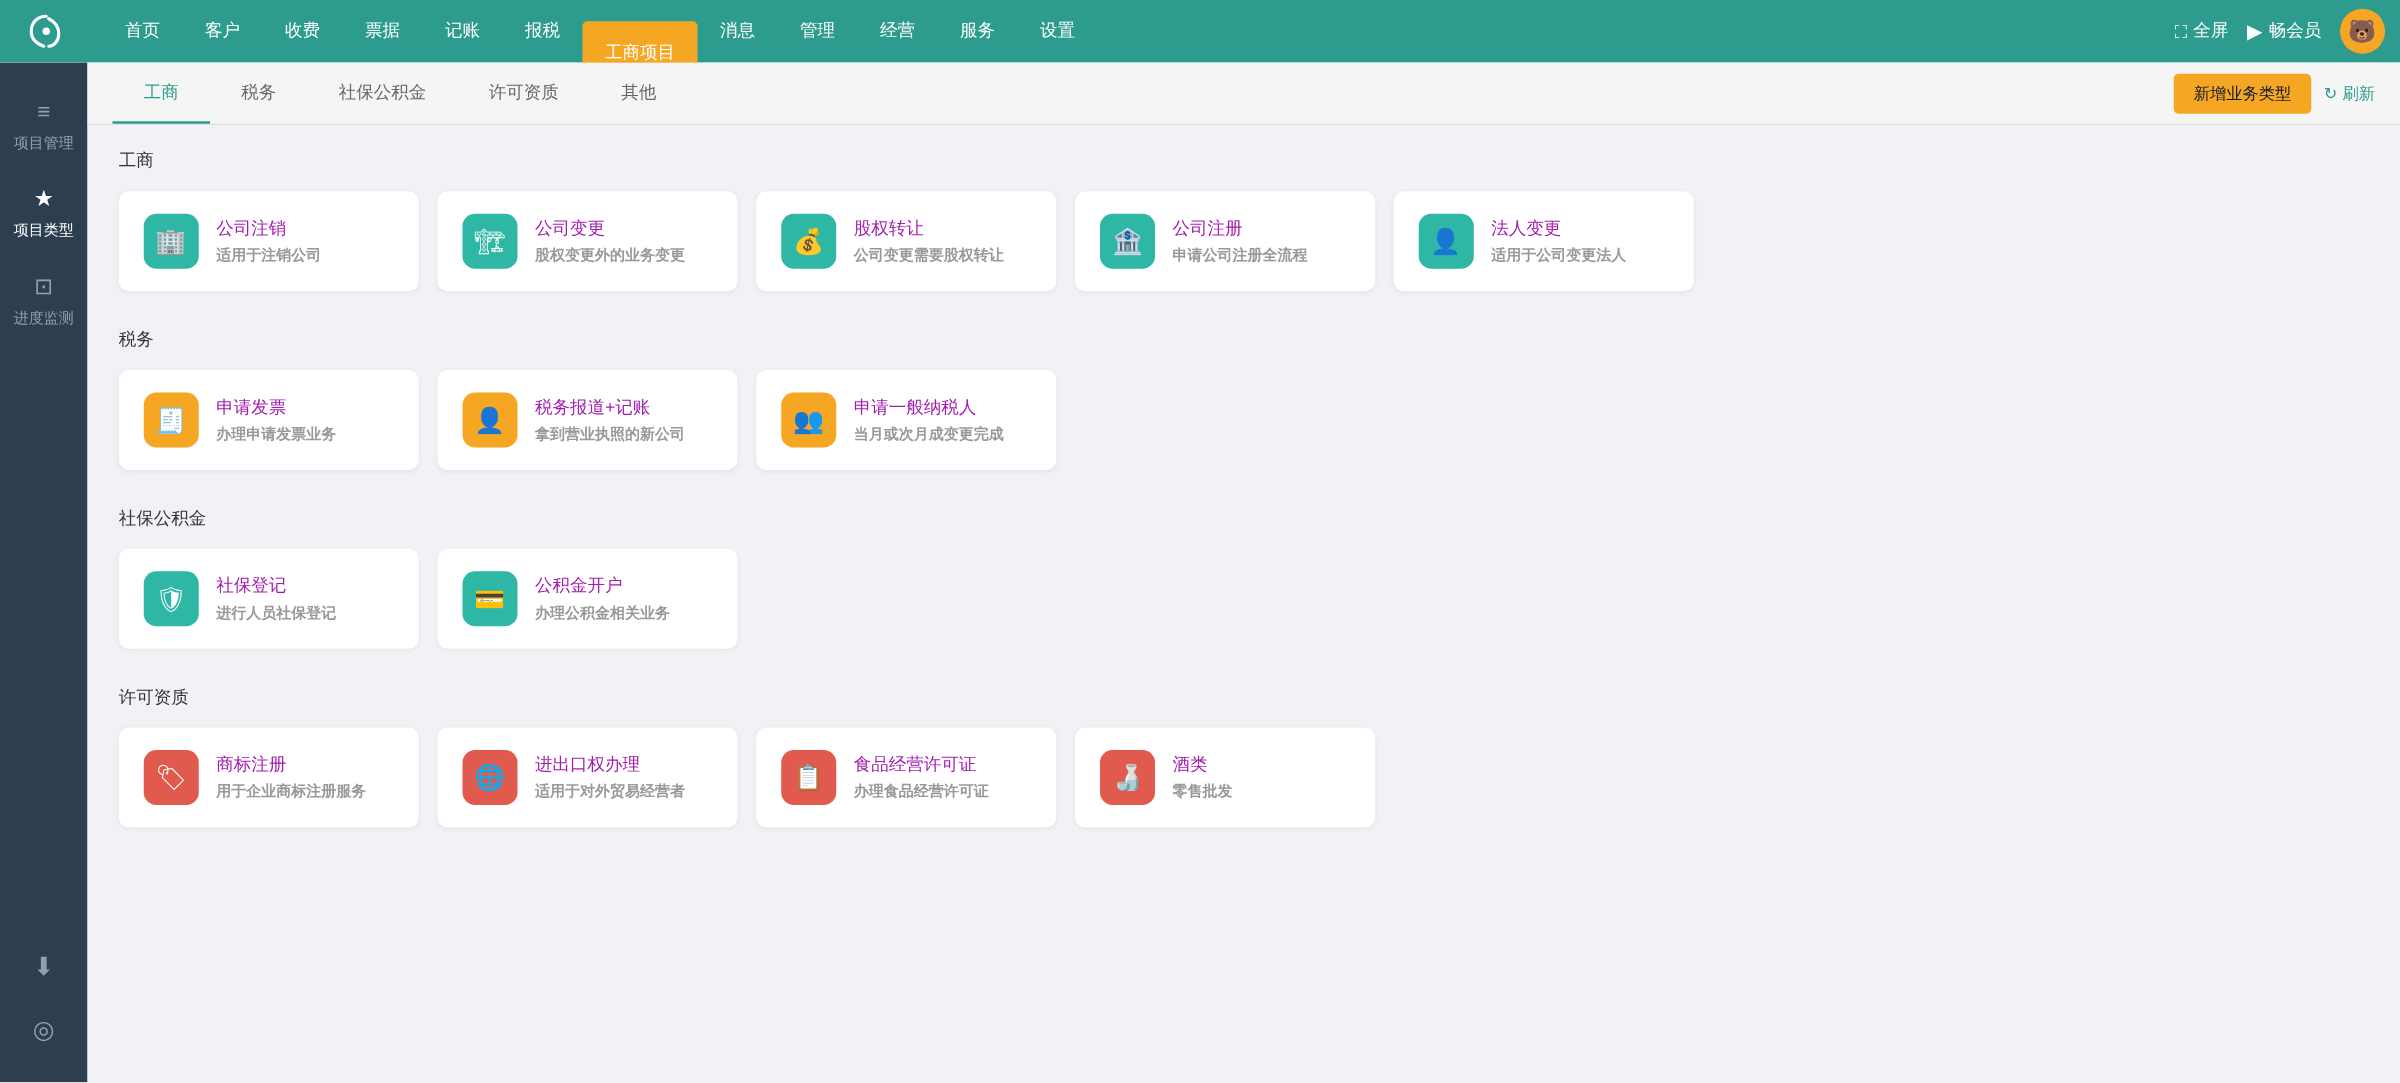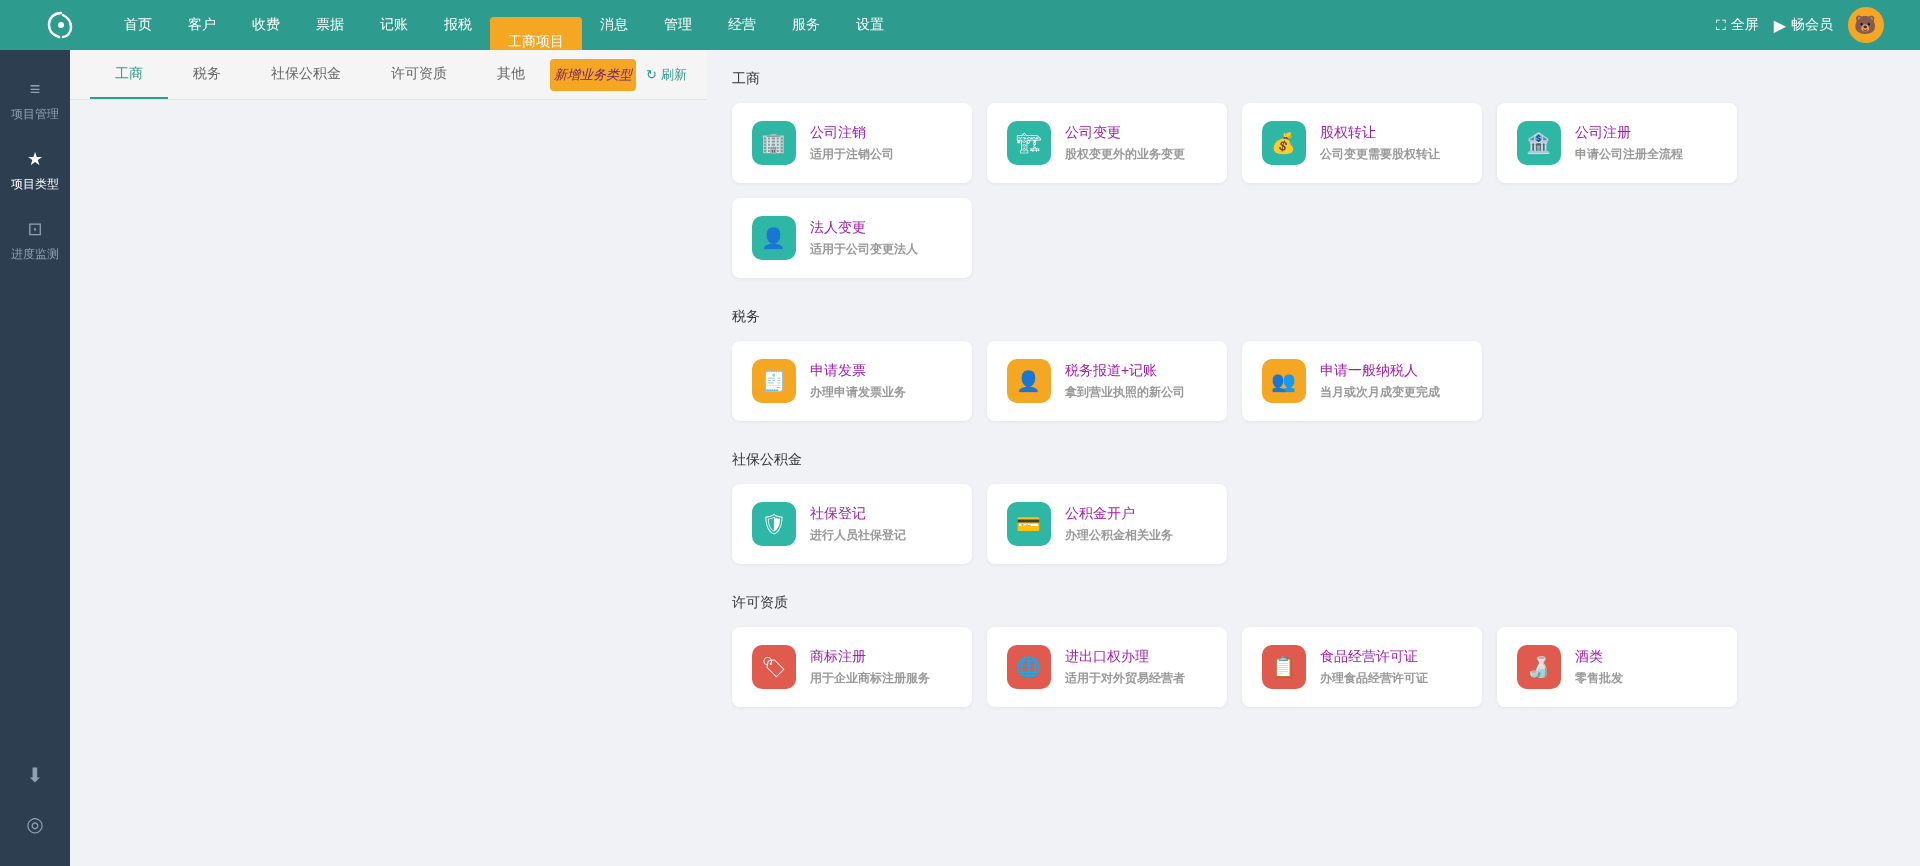--- a/index.html
+++ b/index.html
@@ -4,21 +4,21 @@
   <style>
     * { margin: 0; padding: 0; box-sizing: border-box; }
     body { font-family: 'Microsoft YaHei', Arial, sans-serif; background: #f0f2f5; width: 1920px; height: 866px; overflow: hidden; display: flex; flex-direction: column; }
 
     
     .top-nav {
       background: #2d9c8e;
       height: 50px;
       display: flex;
       align-items: center;
-      padding: 0 36px;
+      padding: 0 12px;
       flex-shrink: 0;
     }
     .top-nav .logo {
       width: 50px;
       height: 50px;
       display: flex;
       align-items: center;
       justify-content: center;
       margin-right: 20px;
     }
@@ -121,21 +121,21 @@
       padding: 10px 5px;
       cursor: pointer;
       color: #8fa0b0;
       font-size: 20px;
     }
 
     
     .content-area {
       flex: 1;
       display: flex;
-      flex-direction: row;
+      flex-direction: column;
       overflow: hidden;
       background: #f0f2f5;
     }
 
     
     .tab-bar {
       background: #f5f5f5;
       border-bottom: 1px solid #e0e0e0;
       display: flex;
       align-items: center;
@@ -163,27 +163,26 @@
       color: #2d9c8e;
       border-bottom: 2px solid #2d9c8e;
     }
     .tab-bar .tab-actions {
       display: flex;
       align-items: center;
       gap: 10px;
     }
     .tab-bar .add-btn {
       background: #f5a623;
-      color: #701a75;
+      color: #0f172a;
       border: none;
-      padding: 7px 4px;
+      padding: 7px 16px;
       border-radius: 4px;
       cursor: pointer;
       font-size: 13px;
-      font-style: italic;
     }
     .tab-bar .refresh-btn {
       color: #2d9c8e;
       cursor: pointer;
       font-size: 13px;
       display: flex;
       align-items: center;
       gap: 4px;
     }
 

